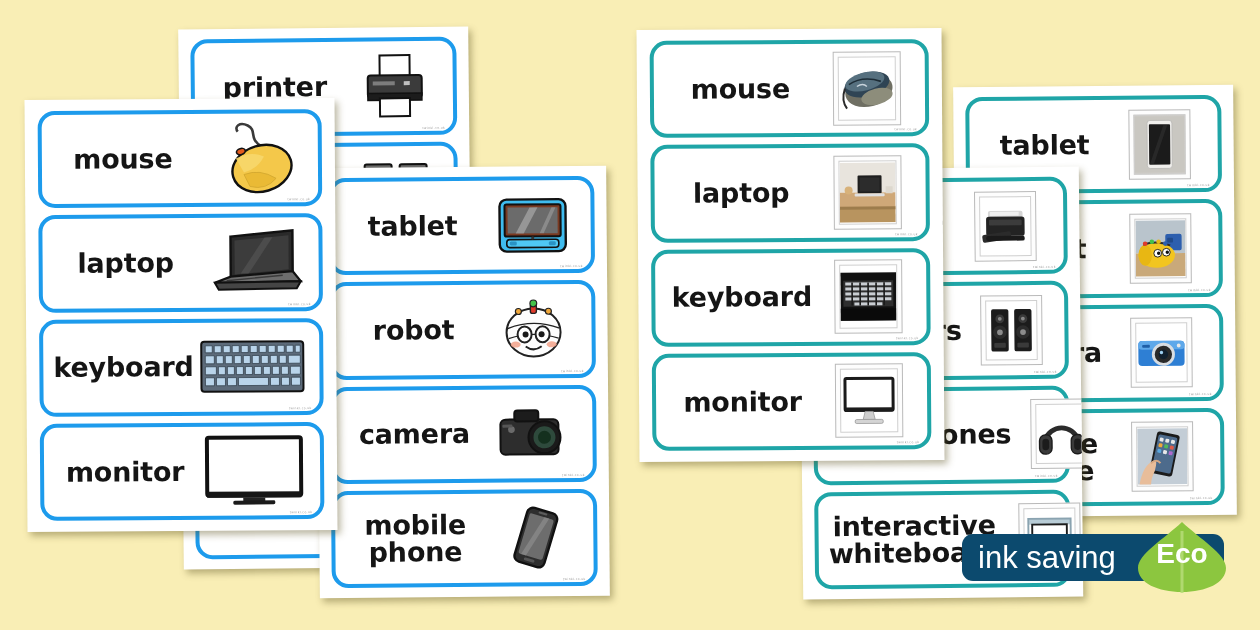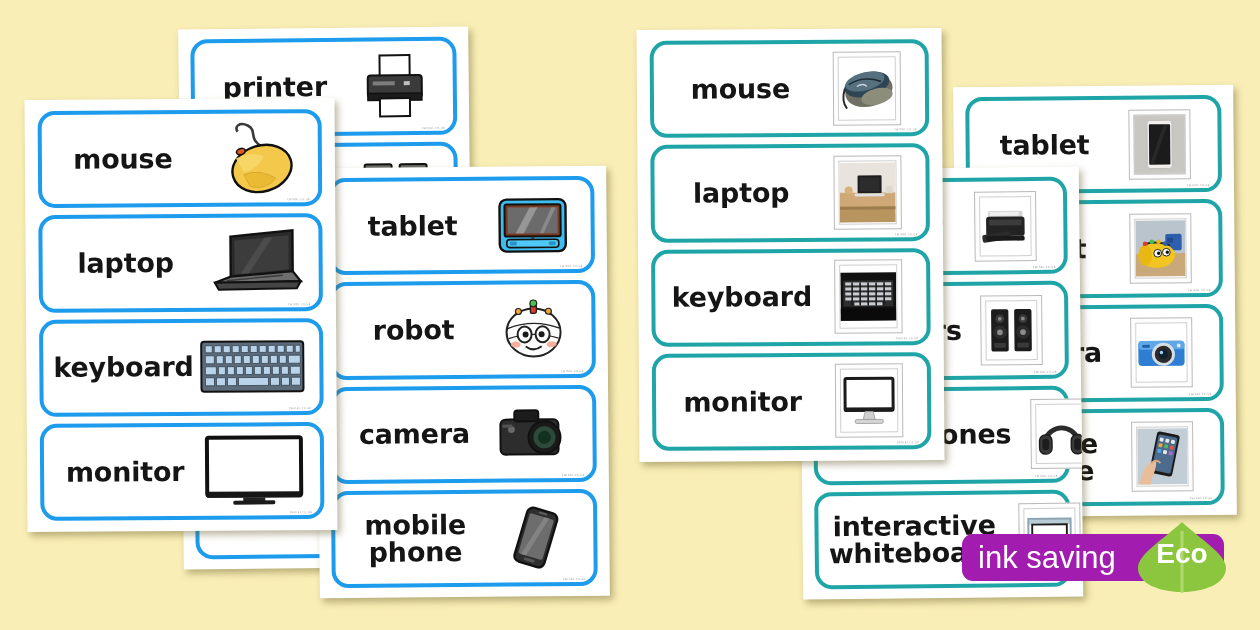--- a/index.html
+++ b/index.html
@@ -123,21 +123,21 @@
     width: 298px;
     height: 72px;
     z-index: 60;
   }
   #eco-bar {
     position: absolute;
     left: 0;
     top: 13px;
     width: 262px;
     height: 47px;
-    background: #a21caf;
+    background: #0c4a6e;
     border-radius: 11px;
     display: flex;
     align-items: center;
     padding-left: 16px;
     box-sizing: border-box;
   }
   #eco-bar span {
     color: #ffffff;
     font-family: "Liberation Sans", sans-serif;
     font-size: 31px;

